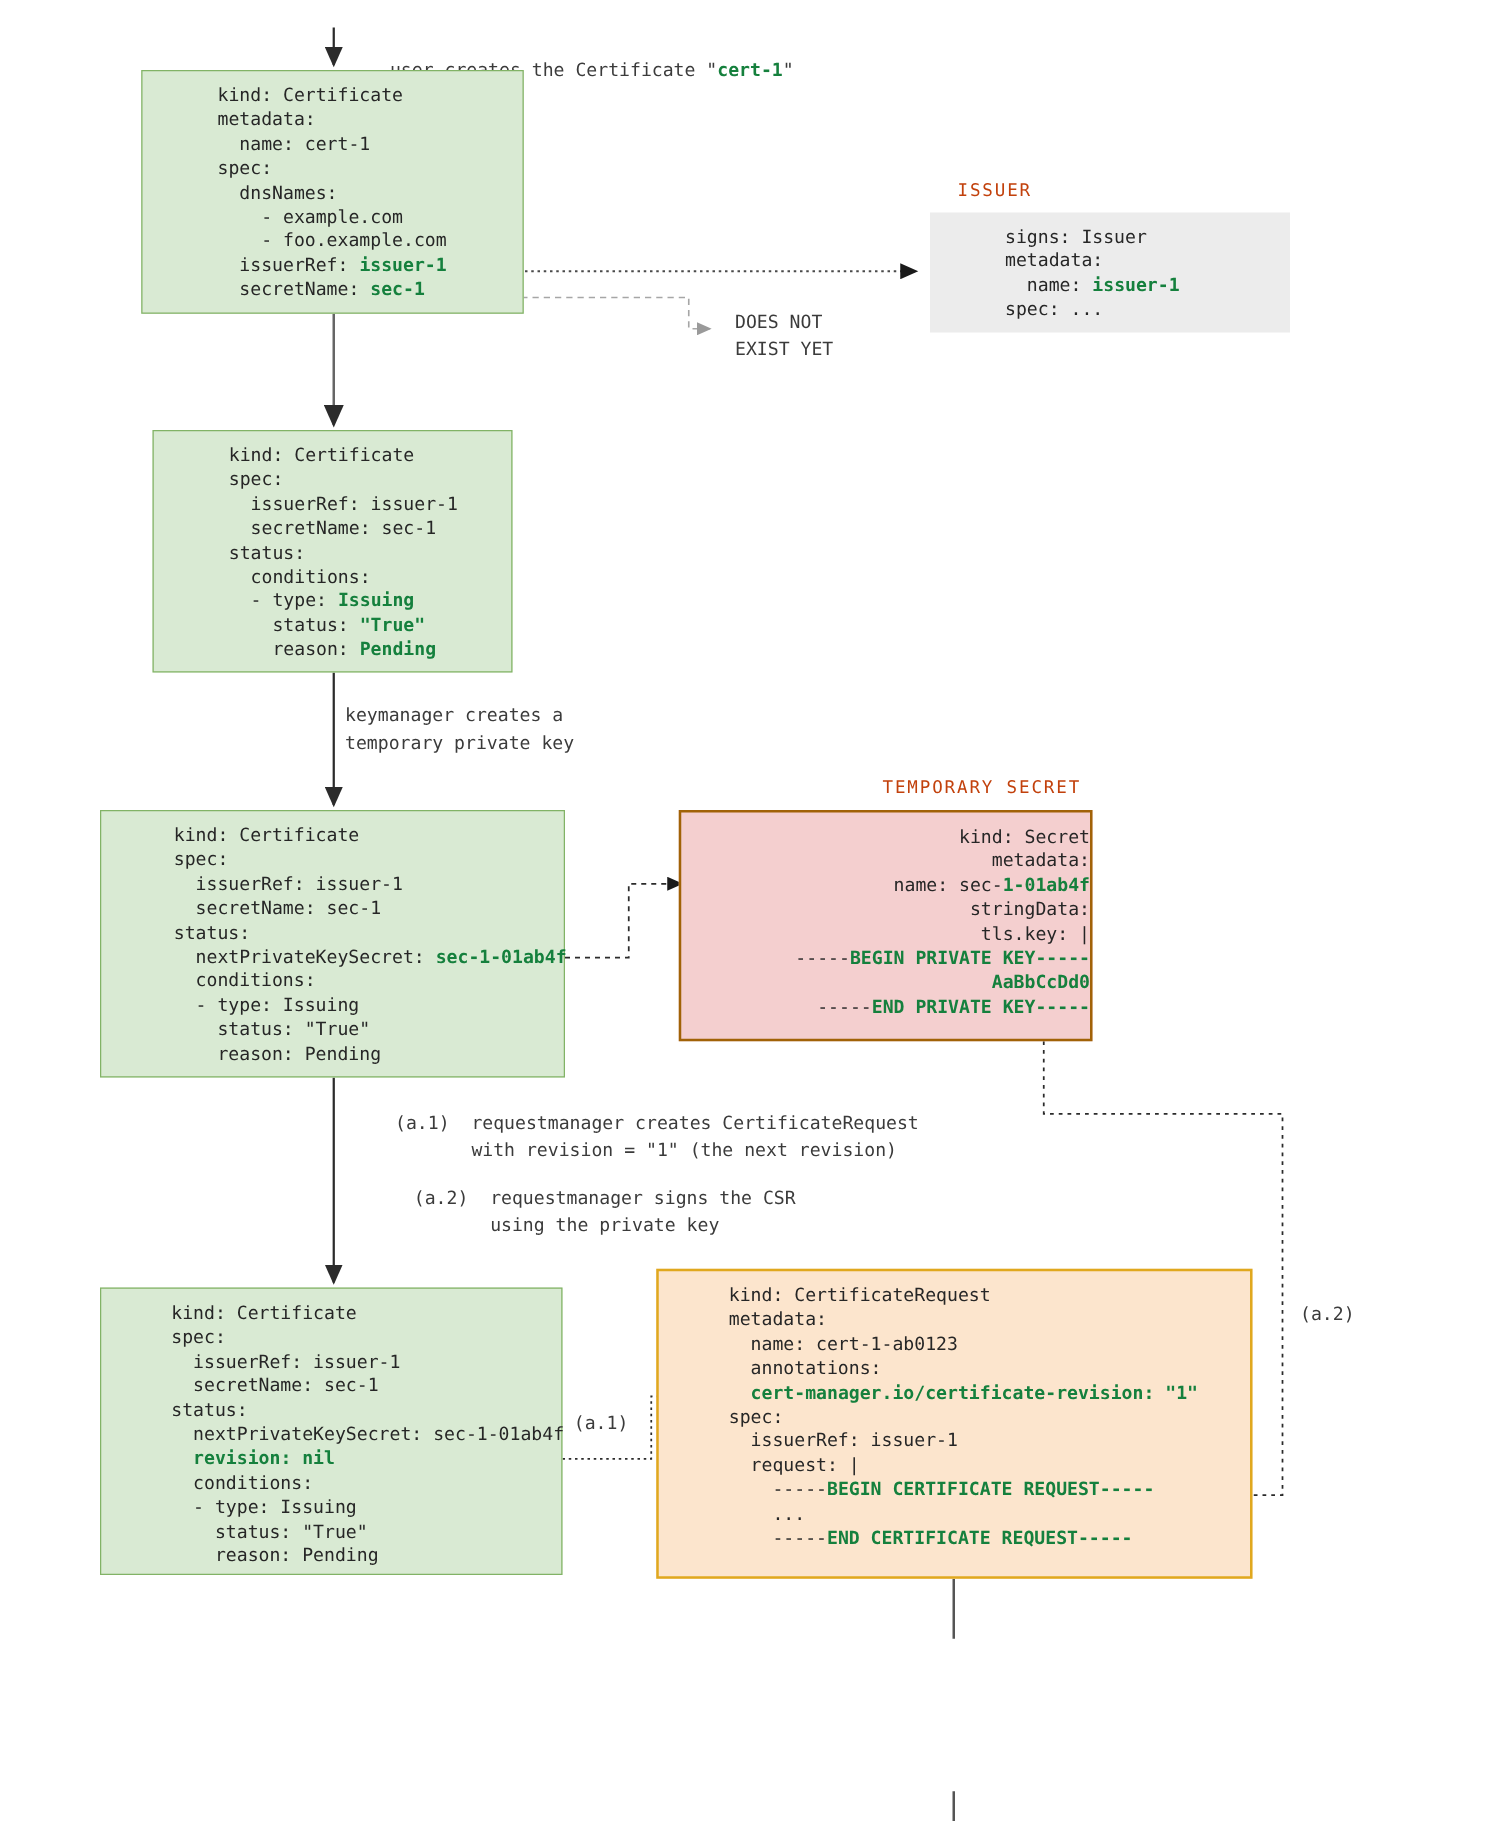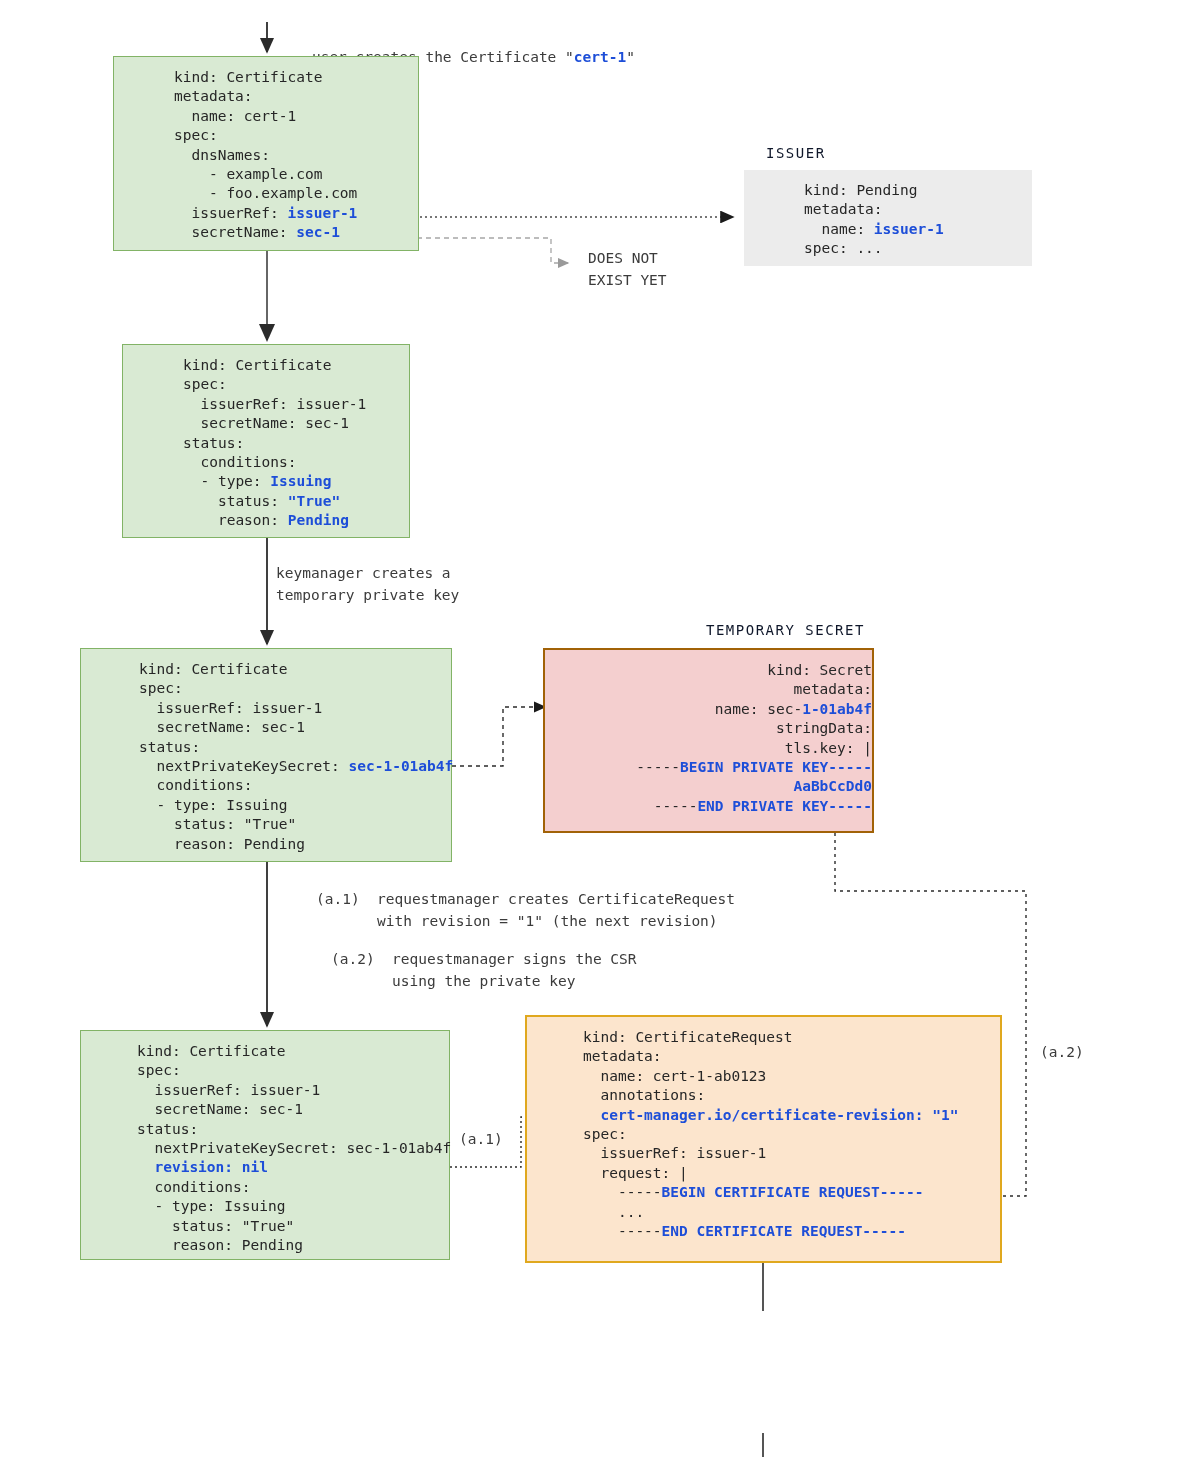--- a/index.html
+++ b/index.html
@@ -5,23 +5,23 @@
   html,body{margin:0;padding:0;background:#ffffff;}
   body{width:1200px;height:1457px;position:relative;font-family:"DejaVu Sans Mono","Liberation Mono",monospace;}
   #canvas{position:absolute;inset:0;width:1200px;height:1457px;}
   .box{position:absolute;box-sizing:border-box;padding-left:48px;}
   .code{white-space:pre;font-family:"DejaVu Sans Mono","Liberation Mono",monospace;font-size:14.5px;line-height:19.4px;color:#262626;}
   .green{background:#d9ead3;border:1px solid #82b366;}
   .pink{background:#f4cfcf;border:2px solid #a16207;text-align:right;}
   .orange{background:#fce5cd;border:2px solid #e0a81e;}
   .gray{background:#ececec;border:none;}
   .lbl{position:absolute;white-space:pre;font-family:"DejaVu Sans Mono","Liberation Mono",monospace;font-size:14.5px;line-height:21px;color:#3b3b3b;}
-  .cap{position:absolute;white-space:pre;font-family:"DejaVu Sans Mono","Liberation Mono",monospace;font-size:14px;color:#0f172a;letter-spacing:1.5px;}
+  .cap{position:absolute;white-space:pre;font-family:"DejaVu Sans Mono","Liberation Mono",monospace;font-size:14px;color:#c2410c;letter-spacing:1.5px;}
   .flowtitle{position:absolute;white-space:pre;text-align:center;font-family:"DejaVu Sans Mono","Liberation Mono",monospace;font-size:25px;line-height:34px;color:#3a3a3a;}
-  b{font-weight:bold;color:#1d4ed8;}
+  b{font-weight:bold;color:#15803d;}
   svg{position:absolute;left:0;top:0;overflow:visible;pointer-events:none;}
   .extlink{position:absolute;}
 </style>
 </head>
 <body>
 
 <div id="canvas">
 
   <svg width="1200" height="1457">
     <defs>
@@ -65,21 +65,21 @@
   <div class="lbl" style="left:277px;top:26px;">
     <span>user creates the Certificate "</span><b>cert-1</b><span>"</span>
   </div>
 
   <div class="box green" style="left:113px;top:56px;width:306px;height:195px;">
     <div class="code" style="padding:11px 0 0 12px;"><div><span>kind: Certificate</span></div><div><span>metadata:</span></div><div><span>  name: cert-1</span></div><div><span>spec:</span></div><div><span>  dnsNames:</span></div><div><span>    - example.com</span></div><div><span>    - foo.example.com</span></div><div><span>  issuerRef: </span><b>issuer-1</b></div><div><span>  secretName: </span><b>sec-1</b></div></div>
   </div>
 
   <div class="cap" style="left:766px;top:145px;">ISSUER</div>
   <div class="box gray" style="left:744px;top:170px;width:288px;height:96px;">
-    <div class="code" style="padding:11px 0 0 12px;"><div><span>kind: Pending</span></div><div><span>metadata:</span></div><div><span>  name: </span><b>issuer-1</b></div><div><span>spec: ...</span></div></div>
+    <div class="code" style="padding:11px 0 0 12px;"><div><span>signs: Issuer</span></div><div><span>metadata:</span></div><div><span>  name: </span><b>issuer-1</b></div><div><span>spec: ...</span></div></div>
   </div>
 
   <div class="lbl" style="left:588px;top:247px;line-height:22px;">DOES NOT
 EXIST YET</div>
 
 
   <div class="box green" style="left:122px;top:344px;width:288px;height:194px;">
     <div class="code" style="padding:11px 0 0 12px;"><div><span>kind: Certificate</span></div><div><span>spec:</span></div><div><span>  issuerRef: issuer-1</span></div><div><span>  secretName: sec-1</span></div><div><span>status:</span></div><div><span>  conditions:</span></div><div><span>  - type: </span><b>Issuing</b></div><div><span>    status: </span><b>"True"</b></div><div><span>    reason: </span><b>Pending</b></div></div>
   </div>
 

